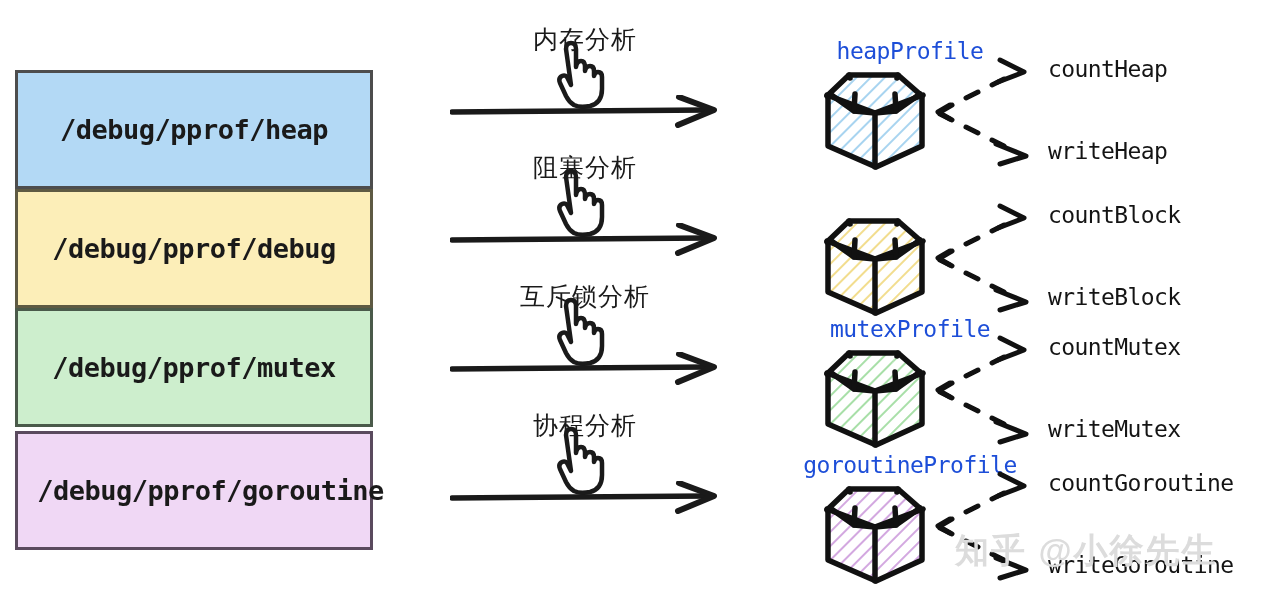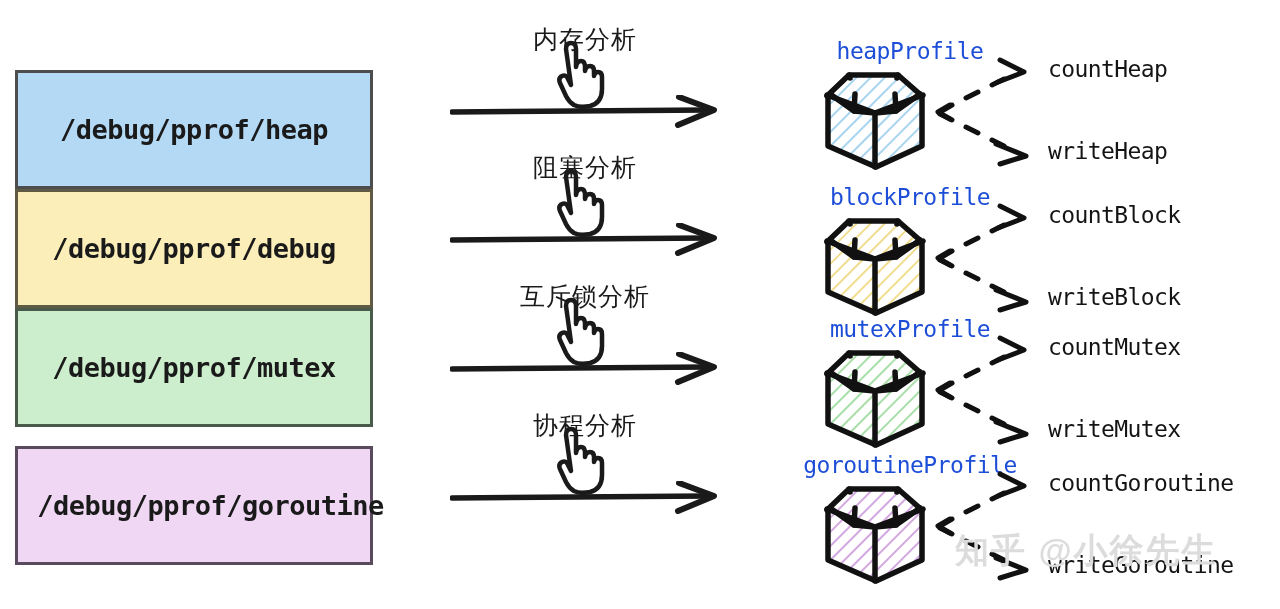--- a/index.html
+++ b/index.html
@@ -32,21 +32,21 @@
     font-family: "DejaVu Sans Mono", "Liberation Mono", monospace;
     font-size: 27px;
     font-weight: 700;
     color: #1a1a1a;
     letter-spacing: -0.5px;
     white-space: nowrap;
   }
   #ep0 { top: 70px;  background: #b3d9f5; }
   #ep1 { top: 189px; background: #fceeb8; border-color: #5e5a43; }
   #ep2 { top: 308px; background: #cdeecd; border-color: #4a5a4a; text-align: center; }
-  #ep3 { top: 446px; background: #f0d8f5; border-color: #5a4a5e; padding-left: 33px; }
+  #ep3 { top: 431px; background: #f0d8f5; border-color: #5a4a5e; padding-left: 33px; }
 
   
   .flow-row {
     position: absolute;
     left: 440px;
     width: 290px;
     height: 119px;
   }
   #fl0 { top: 9px; }
   #fl1 { top: 137px; }
@@ -236,21 +236,20 @@
       <path d="M68 8 L92 20 L66 30" fill="none" stroke="#111111" stroke-width="5" stroke-linecap="round" stroke-linejoin="round"></path>
       <path d="M8 62 L20 68 M34 75 L46 81 M60 88 L72 94" fill="none" stroke="#111111" stroke-width="5" stroke-linecap="round"></path>
       <path d="M64 92 L94 104 L68 112" fill="none" stroke="#111111" stroke-width="5" stroke-linecap="round" stroke-linejoin="round"></path>
       <path d="M18 53 L6 60 L18 67" fill="none" stroke="#111111" stroke-width="5" stroke-linecap="round" stroke-linejoin="round"></path>
     </svg>
     <div class="out-label top">countHeap</div>
     <div class="out-label bot">writeHeap</div>
   </div>
 
   <div class="profile-group" id="pg1">
-    <div class="profile-title">blockProfile</div>
     <svg class="box-icon" viewBox="0 0 130 105">
       <defs>
         <pattern id="hatch1" width="10" height="10" patternTransform="rotate(45)" patternUnits="userSpaceOnUse">
           <line x1="0" y1="0" x2="0" y2="10" stroke="#f2dd8e" stroke-width="4"></line>
         </pattern>
       </defs>
       <path d="M18 30 L65 46 L65 100 L18 80 Z" fill="url(#hatch1)"></path>
       <path d="M65 46 L112 30 L112 80 L65 100 Z" fill="url(#hatch1)"></path>
       <path d="M18 30 L40 10 L88 10 L65 46 Z" fill="url(#hatch1)"></path>
       <path d="M65 46 L88 10 L112 30 Z" fill="url(#hatch1)"></path>

